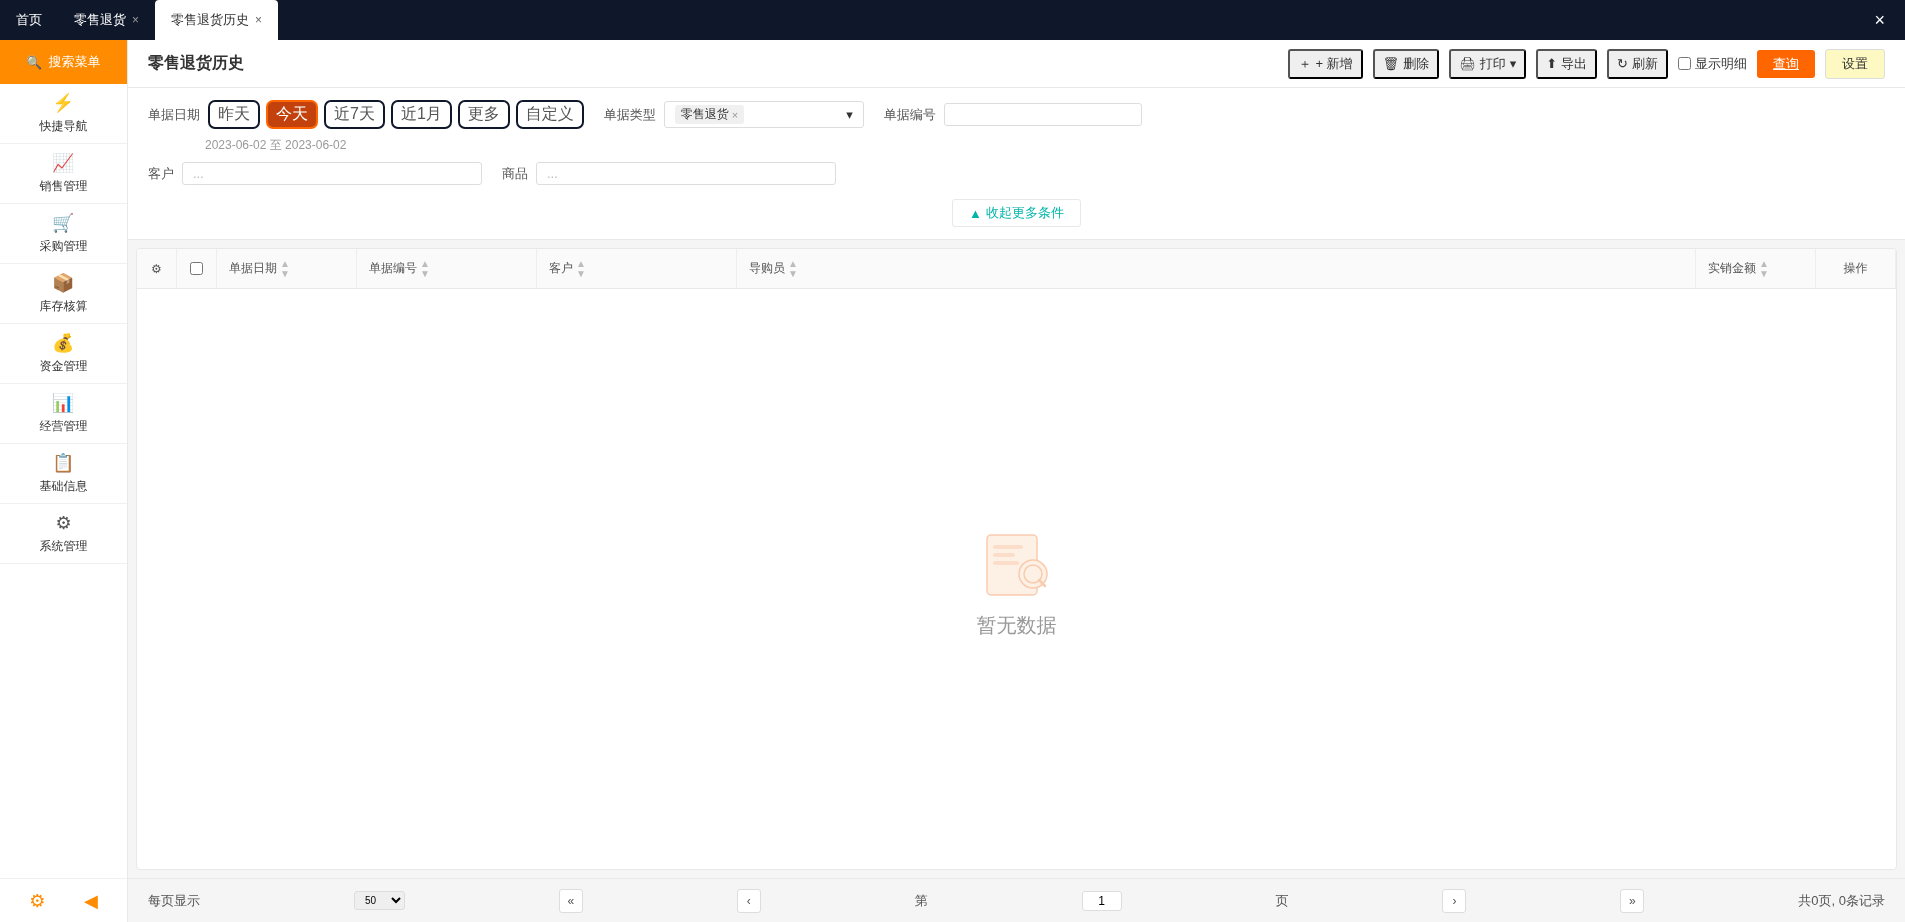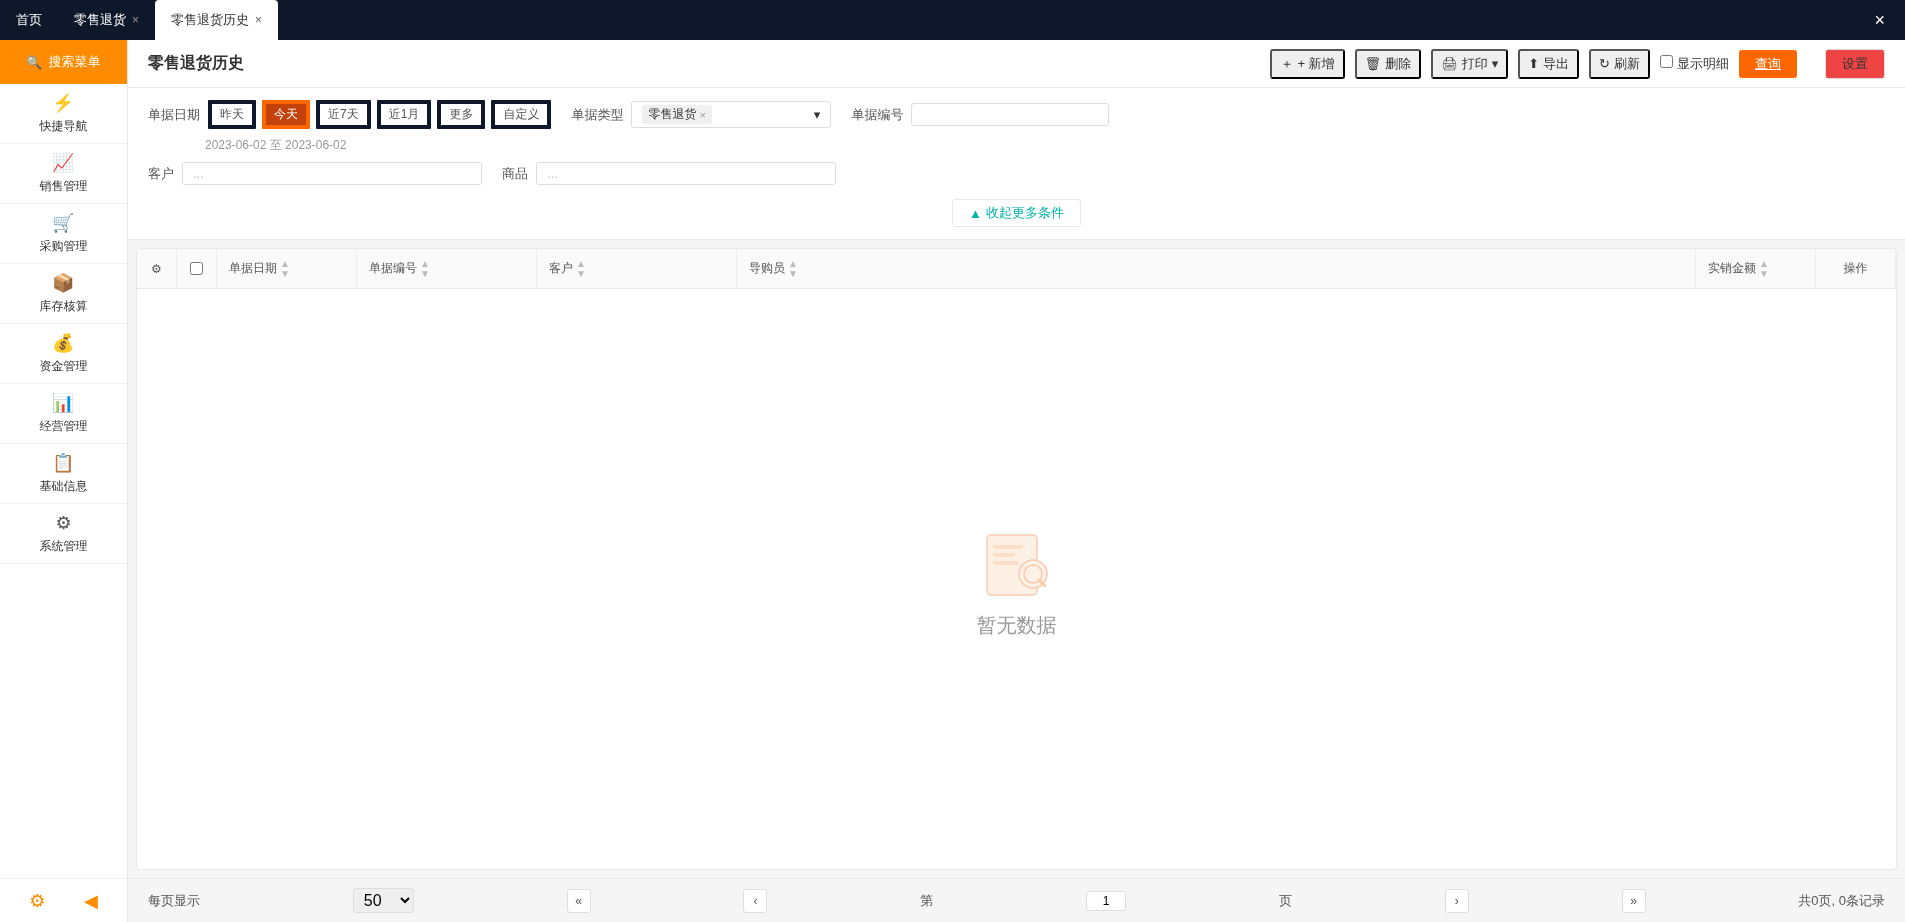--- a/index.html
+++ b/index.html
@@ -143,32 +143,31 @@
       background: #ff6600;
       color: #fff;
       border: none;
       padding: 5px 16px;
       border-radius: 3px;
       cursor: pointer;
       font-size: 13px;
       text-decoration: underline;
     }
     .btn-setting {
-      background: #ef4444;
+      background: #fef9c3;
       color: #333;
       border: 1px solid #ddd;
       padding: 5px 16px;
       border-radius: 3px;
       cursor: pointer;
       font-size: 13px;
-      margin-left: 18px;
     }
     .checkbox-label {
       display: flex;
-      align-items: flex-start;
+      align-items: center;
       gap: 4px;
       font-size: 13px;
       color: #333;
       cursor: pointer;
     }
 
     
     .filter-area {
       background: #fff;
       padding: 12px 20px;
@@ -193,23 +192,23 @@
       font-size: 13px;
       color: #555;
     }
     .date-filter {
       display: flex;
       align-items: center;
       gap: 6px;
     }
     .date-btn {
       padding: 2px 8px;
-      border: 4px solid #0f172a;
-      border-radius: 1px;
-      font-size: 12px;
+      border: 2px solid #0f172a;
+      border-radius: 7px;
+      font-size: 16px;
       cursor: pointer;
       color: #555;
       background: #fff;
     }
     .date-btn.active {
       background: #c2410c;
       color: #fff;
       border-color: #ff6600;
     }
     .date-text {
@@ -333,21 +332,21 @@
       gap: 8px;
       border-top: 1px solid #e8e8e8;
       font-size: 13px;
       color: #555;
       flex-shrink: 0;
     }
     .page-select {
       border: 1px solid #ddd;
       border-radius: 3px;
       padding: 2px 6px;
-      font-size: 16px;
+      font-size: 10px;
     }
     .page-nav-btn {
       width: 24px;
       height: 24px;
       border: 1px solid #ddd;
       border-radius: 3px;
       background: #fff;
       cursor: pointer;
       display: flex;
       align-items: center;

